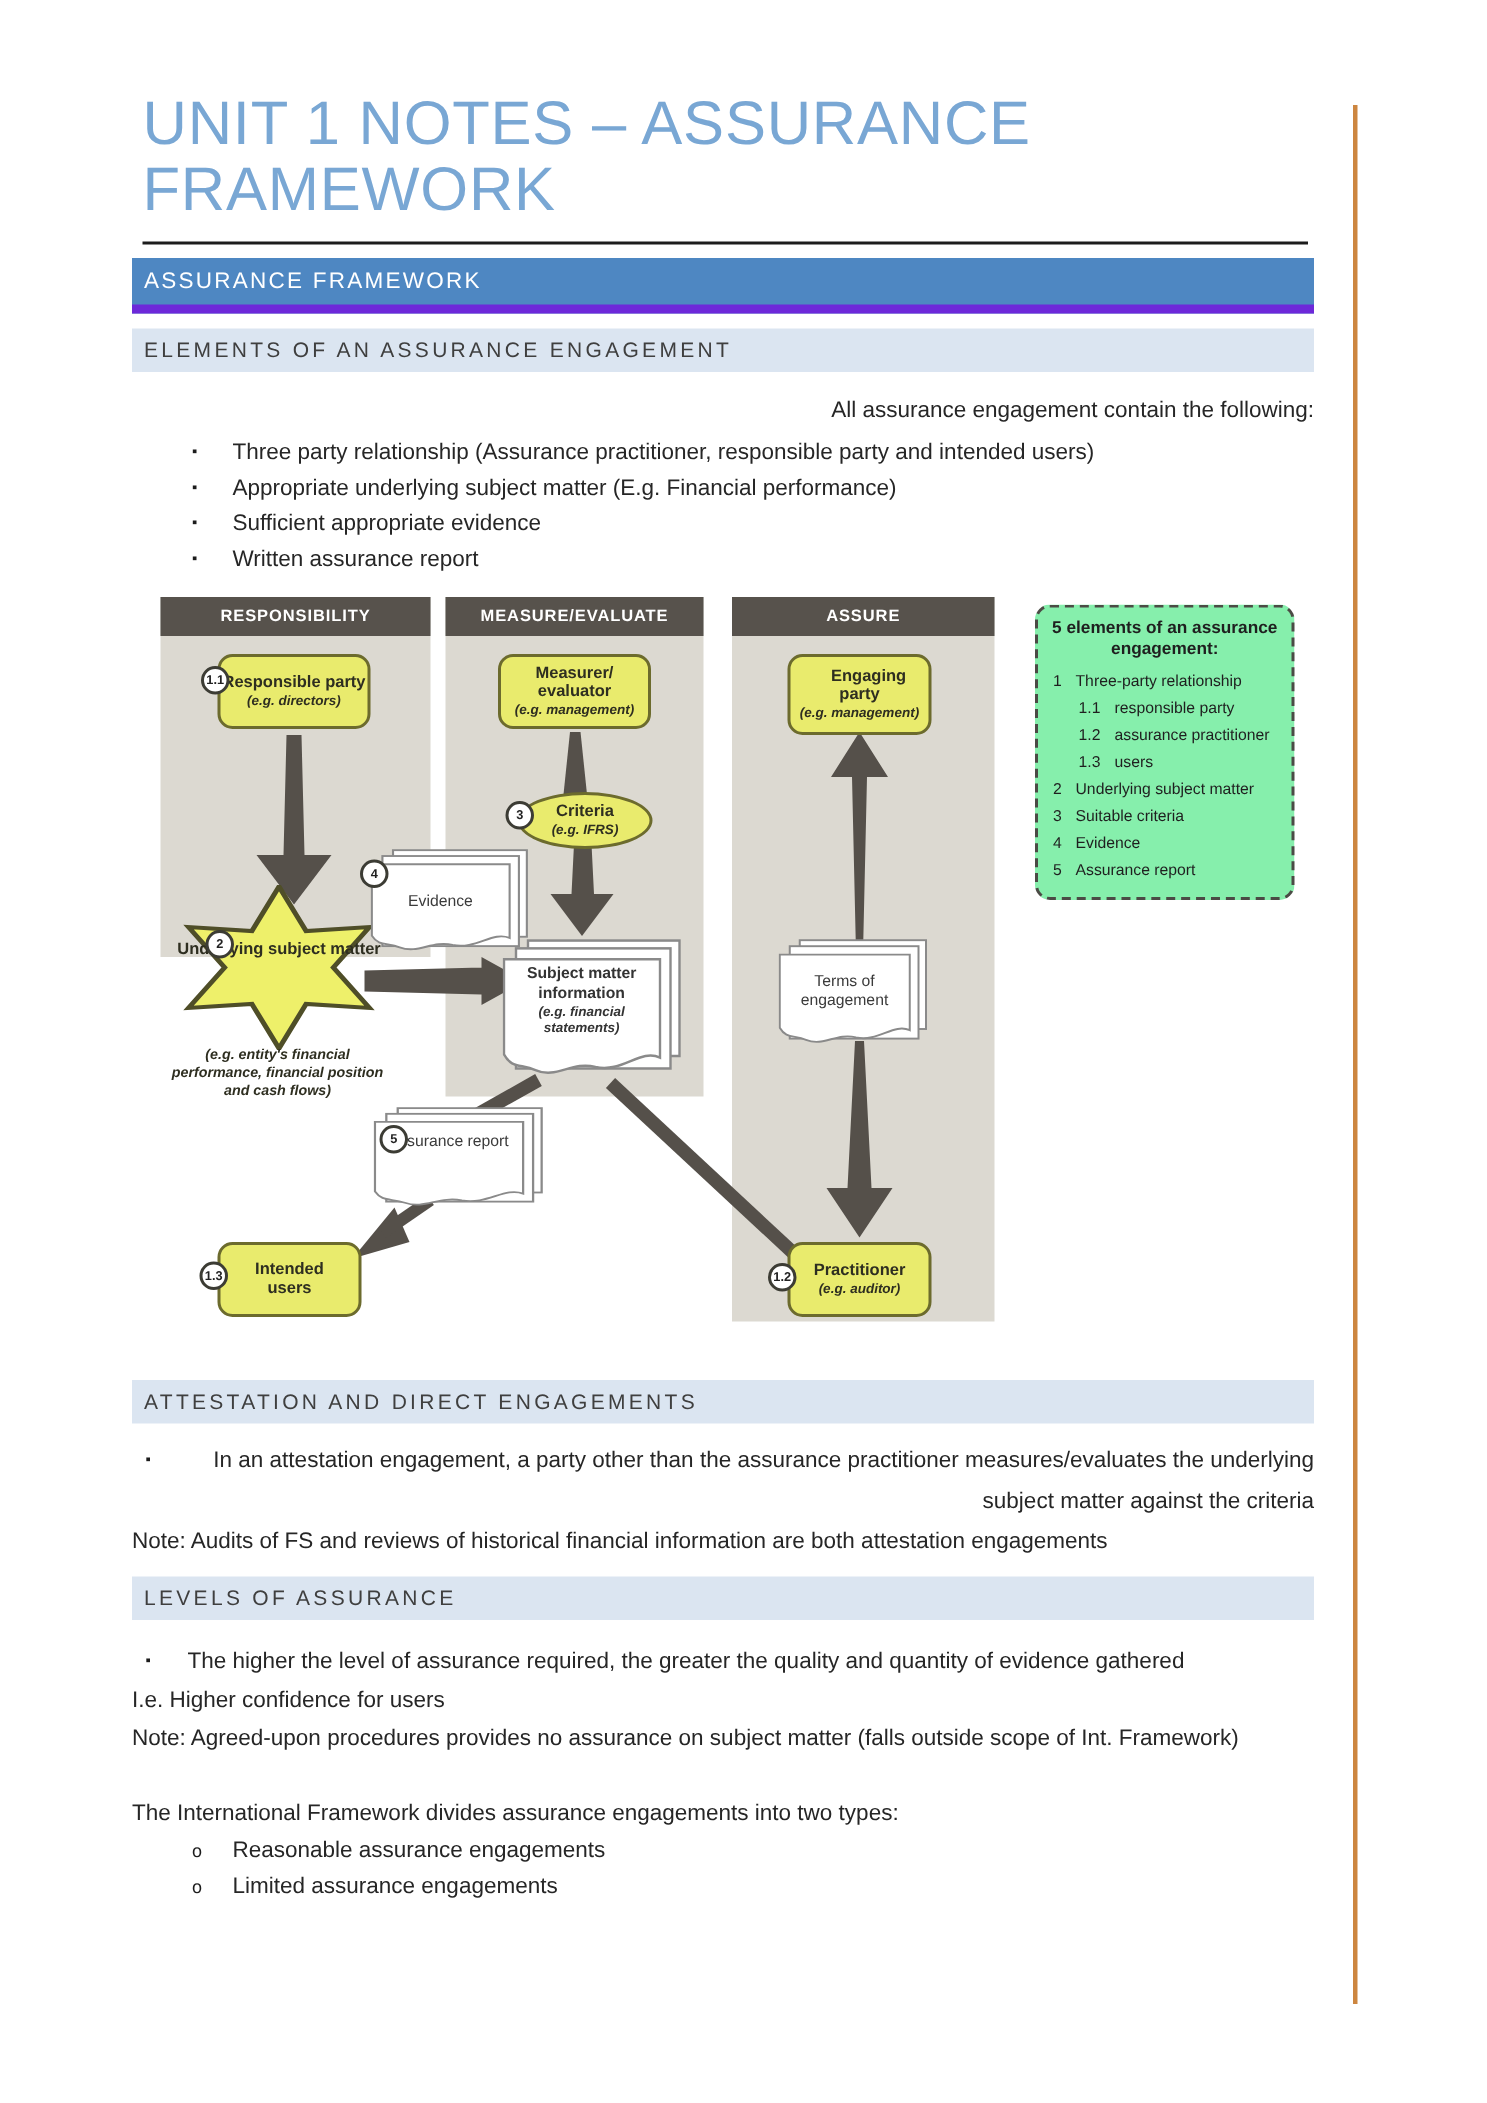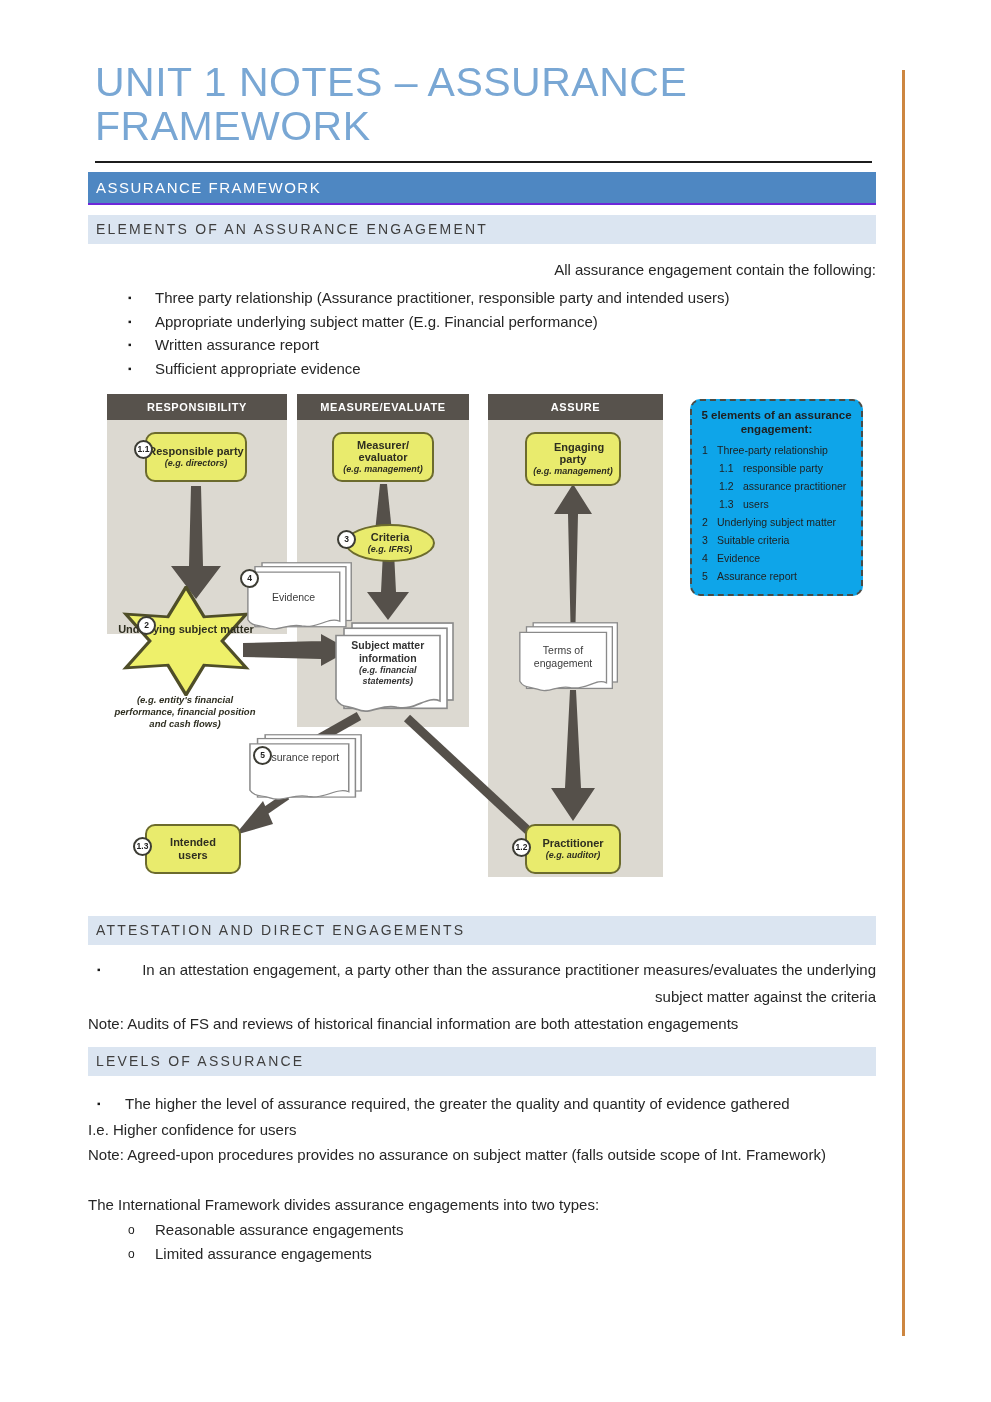--- a/index.html
+++ b/index.html
@@ -3,21 +3,21 @@
 <meta charset="utf-8">
 <style>
   html,body{margin:0;padding:0;background:#ffffff;}
   body{width:991px;height:1402px;position:relative;font-family:"Liberation Sans",sans-serif;color:#262626;}
   .page{position:absolute;inset:0;background:#fff;overflow:hidden;}
   .accent-line{position:absolute;left:902px;top:70px;width:3px;height:1266px;background:#cd8640;}
   .content{position:absolute;left:88px;top:0;width:788px;}
 
   h1.title{margin:60px 0 0 7px;font-size:41px;font-weight:400;line-height:44px;color:#79a7d4;letter-spacing:.5px;}
   .title-rule{margin:13px 4px 0 7px;height:2px;background:#1c1c1c;}
-  .h2bar{margin-top:9px;height:31px;line-height:31px;background:#4e87c2;border-bottom:2px solid #6d28d9;
+  .h2bar{margin-top:9px;height:31px;line-height:31px;background:#4e87c2;border-bottom:6px solid #6d28d9;
          color:#ffffff;font-size:15px;letter-spacing:1.5px;padding-left:8px;}
   .h3bar{margin-top:10px;height:29px;line-height:29px;background:#dbe5f1;color:#3f3f3f;
          font-size:14px;letter-spacing:2.2px;padding-left:8px;}
   .intro{margin:15px 0 0 0;font-size:15px;line-height:22px;text-align:right;}
   .blist{margin-top:5px;}
   .brow{position:relative;font-size:15px;line-height:23.7px;}
   .brow .sq{position:absolute;left:40px;top:0;font-size:10px;line-height:23.7px;color:#1c1c1c;}
   .sq::before{content:"▪";}
   .brow .btxt{display:block;padding-left:67px;}
   .brow.ind1{line-height:27px;margin-top:0;}
@@ -48,21 +48,21 @@
   .doc{position:absolute;z-index:2;}
   .doc svg{position:absolute;inset:0;}
   .dtxt{position:absolute;left:2%;width:84%;text-align:center;z-index:1;font-size:10.5px;color:#3b3b3b;line-height:13px;}
   .dtxt .dex{font-size:9px;font-weight:bold;font-style:italic;display:block;line-height:11px;}
   .dtxt.bold{font-weight:bold;color:#333;}
   .starwrap{position:absolute;left:8px;top:192px;width:142px;height:110px;z-index:2;}
   .startxt{position:absolute;left:8px;top:229px;width:142px;z-index:2;text-align:center;
            font-size:11px;font-weight:bold;color:#2e2e20;line-height:13px;}
   .starcap{position:absolute;left:0px;top:300px;width:156px;z-index:2;text-align:center;
            font-size:9.5px;font-weight:bold;font-style:italic;color:#2e2e20;line-height:12px;}
-  .legend{position:absolute;left:583px;top:5px;width:173px;z-index:2;background:#0ea5e9;
+  .legend{position:absolute;left:583px;top:5px;width:173px;z-index:2;background:#86efac;
           border:2px dashed #4b4b45;border-radius:10px;box-sizing:border-box;padding:7px 6px 9px 6px;}
   .ltitle{text-align:center;font-size:11.5px;font-weight:bold;color:#1f1f1f;line-height:14px;margin-bottom:5px;}
   .lrow{display:flex;font-size:10.5px;color:#1f1f1f;line-height:18px;}
   .lrow .lnum{width:15px;flex:none;padding-left:4px;}
   .lrow.sub .lnum{width:24px;padding-left:21px;}
   .lrow .ltxt{flex:1;}
 </style>
 </head>
 <body>
 
@@ -82,25 +82,25 @@
       <div class="brow">
           <span class="sq"></span>
           <span class="btxt">Three party relationship (Assurance practitioner, responsible party and intended users)</span>
         </div>
       <div class="brow">
           <span class="sq"></span>
           <span class="btxt">Appropriate underlying subject matter (E.g. Financial performance)</span>
         </div>
       <div class="brow">
           <span class="sq"></span>
+          <span class="btxt">Sufficient appropriate evidence</span>
+        </div>
+      <div class="brow">
+          <span class="sq"></span>
           <span class="btxt">Written assurance report</span>
-        </div>
-      <div class="brow">
-          <span class="sq"></span>
-          <span class="btxt">Sufficient appropriate evidence</span>
         </div>
     </div>
 
     <div class="diagram">
       <div class="dcol" style="left:0;width:180px;height:240px;">
         <div class="dhead">RESPONSIBILITY</div>
       </div>
       <div class="dcol" style="left:190px;width:172px;height:333px;">
         <div class="dhead">MEASURE/EVALUATE</div>
       </div>

